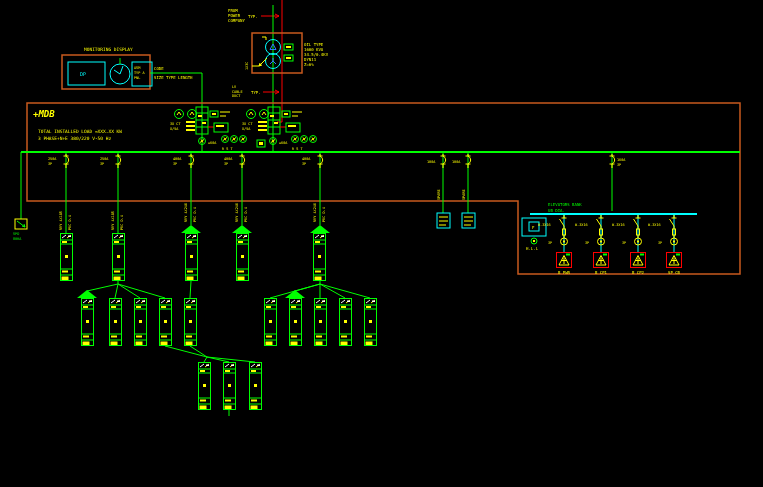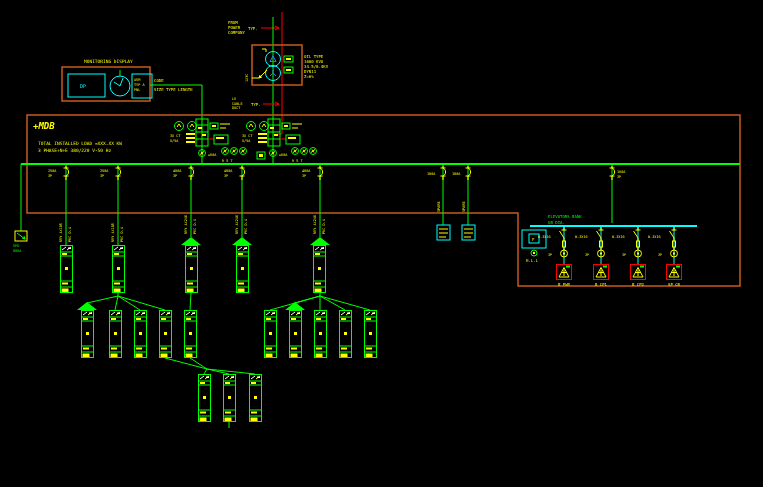--- a/index.html
+++ b/index.html
@@ -1,17 +1,17 @@
 <!DOCTYPE html>
 <html><head>
 <meta charset="utf-8">
 <style>
   html,body{margin:0;padding:0;background:#000;}
   .stage{position:relative;width:763px;height:416px;background:#000;overflow:hidden;
-         font-family:"DejaVu Sans Mono", monospace;margin-top:12px;}
+         font-family:"DejaVu Sans Mono", monospace;}
   svg{position:absolute;left:0;top:0;}
   text{fill:#ffff00;font-family:"DejaVu Sans Mono", monospace;}
   .t35{font-size:3.5px;} .t4{font-size:4px;} .t45{font-size:4.5px;} .t5{font-size:5px;}
   .grn{fill:#00ff00;} .cyn{fill:#00ffff;} .ylw{fill:#ffff00;}
   .mdb-title{font-size:9px;font-style:italic;font-weight:bold;}
   .ln-g{stroke:#00ff00;fill:none;stroke-width:1;}
   .ln-g2{stroke:#00ff00;fill:none;stroke-width:2;}
   .ln-r{stroke:#ff0000;fill:none;stroke-width:1;}
   .ln-o{stroke:#c8591e;fill:none;stroke-width:1.5;}
   .ln-c{stroke:#00ffff;fill:none;stroke-width:1;}

